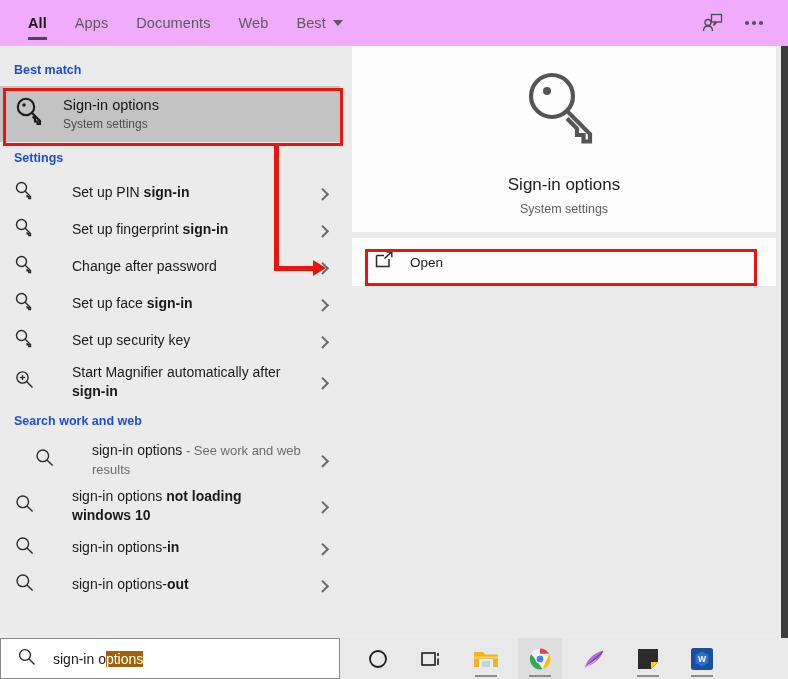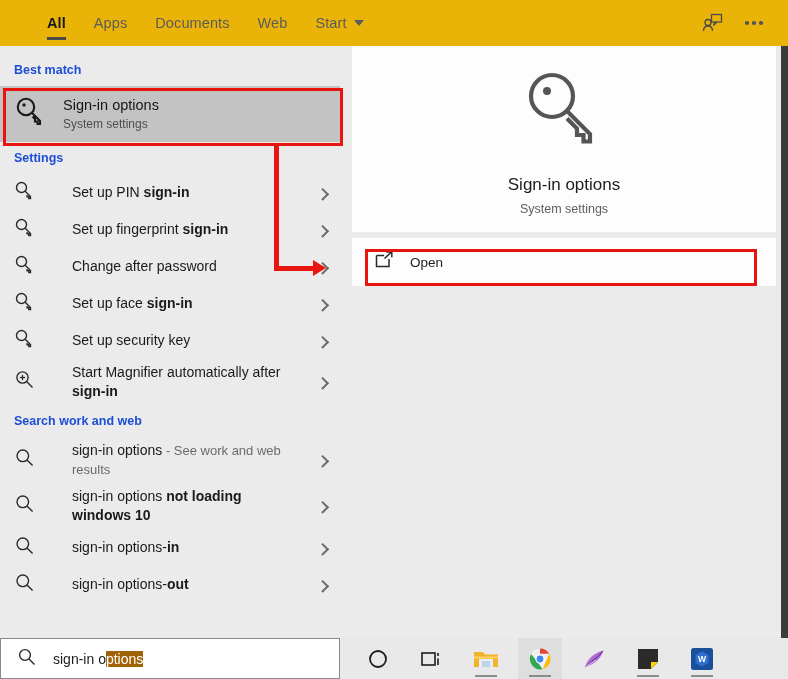--- a/index.html
+++ b/index.html
@@ -7,22 +7,22 @@
     width: 788px; height: 679px;
     font-family: "Liberation Sans", sans-serif;
     background: #ebebeb;
     overflow: hidden;
   }
   #root { position: relative; width: 788px; height: 679px; }
 
   
   .tabbar {
     position: absolute; left: 0; top: 0; width: 788px; height: 46px;
-    background: #eab308;
-    display: flex; align-items: center; padding-left: 19px;
+    background: #f0abfc;
+    display: flex; align-items: center;
   }
   .tabs { display: flex; align-items: center; height: 46px; padding-left: 14px; }
   .tab {
     position: relative;
     height: 46px; display: flex; align-items: center;
     padding: 0 14px;
     font-size: 14.5px; color: #5b5b5b; letter-spacing: .1px;
     cursor: default;
   }
   .tab.active { color: #1a1a1a; font-weight: bold; }
@@ -136,21 +136,21 @@
       <div class="tab">
         <span>Apps</span>
       </div>
       <div class="tab">
         <span>Documents</span>
       </div>
       <div class="tab">
         <span>Web</span>
       </div>
       <div class="tab">
-        <span>Start</span>
+        <span>Best</span>
         <span class="caret"></span>
       </div>
     </div>
     <div class="tabbar-right">
       <div class="icon-btn">
         <svg width="21" height="20" viewBox="0 0 21 20">
           <rect x="9.5" y="1.5" width="10" height="7.5" fill="none" stroke="#4a4a4a" stroke-width="1.3"></rect>
           <path d="M13 9 L11.5 12.5 L15 9" fill="none" stroke="#4a4a4a" stroke-width="1.3"></path>
           <circle cx="6" cy="9.5" r="3" fill="none" stroke="#4a4a4a" stroke-width="1.3"></circle>
           <path d="M1.5 18 C1.5 14 3.5 13 6 13 C8.5 13 10.5 14 10.5 18" fill="none" stroke="#4a4a4a" stroke-width="1.3"></path>
@@ -264,21 +264,21 @@
         <div class="rtext">
           <span>Start Magnifier automatically after </span><b>sign-in</b>
         </div>
         <span class="chev"></span>
       </div>
     </div>
 
     <div class="section-head">Search work and web</div>
 
     <div>
-      <div class="row" style="min-height:46px;">
+      <div class="row" style="min-height:46px;justify-content:center;">
         <span>
           <svg width="22" height="22" viewBox="0 0 22 22">
             <circle cx="8.8" cy="8.8" r="5.8" fill="none" stroke="#2a2a2a" stroke-width="1.4"></circle>
             <line x1="13" y1="13" x2="18.6" y2="18.6" stroke="#2a2a2a" stroke-width="1.4"></line>
           </svg>
         </span>
         <div class="rtext">
           <span>sign-in options</span><span class="dim"> - See work and web results</span>
         </div>
         <span class="chev"></span>

